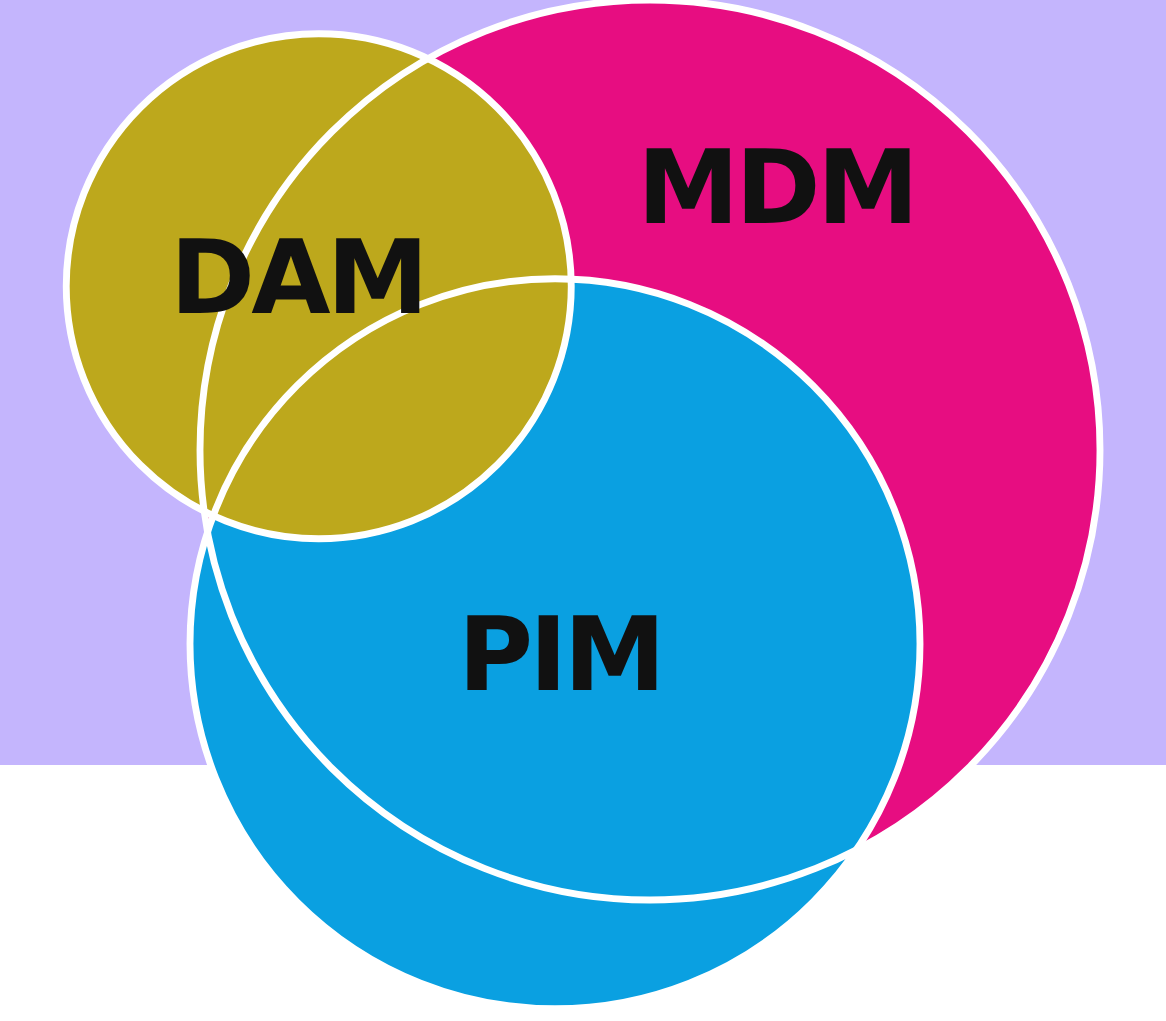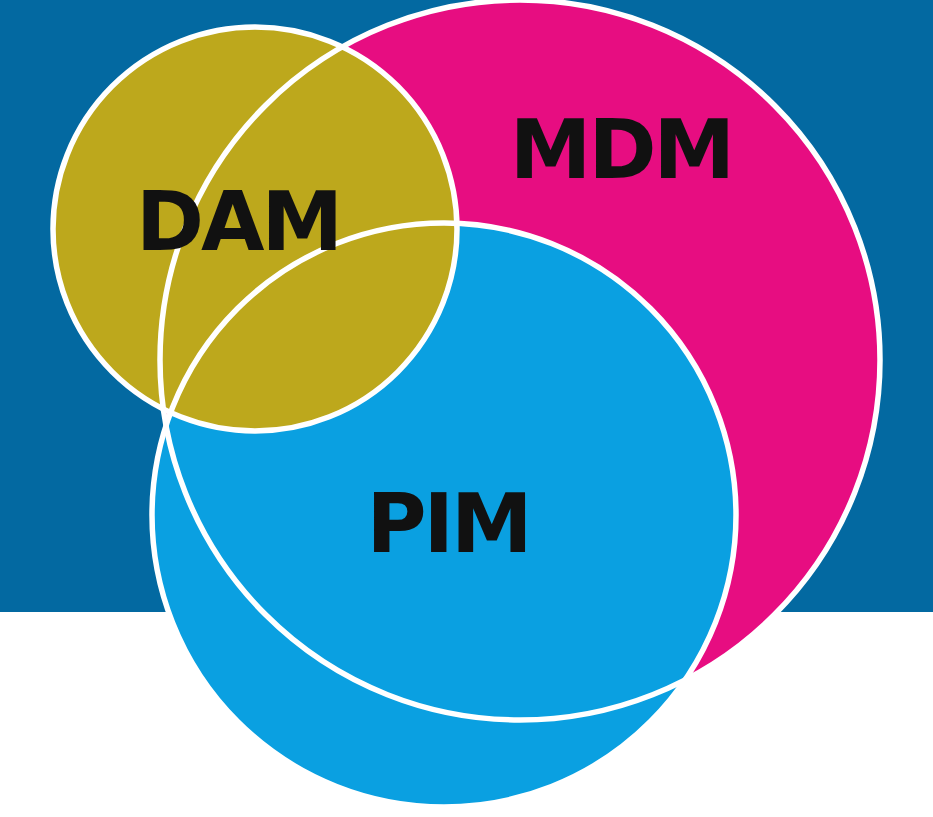--- a/index.html
+++ b/index.html
@@ -8,21 +8,21 @@
     width: 933px;
     height: 817px;
     background: #ffffff;
     overflow: hidden;
     font-family: "DejaVu Sans", "Liberation Sans", sans-serif;
   }
   .venn-wrap {
     position: relative;
     width: 933px;
     height: 612px;
-    background: #0369a1;
+    background: #c4b5fd;
   }
   svg.venn {
     display: block;
     width: 933px;
     height: 817px;
   }
   .venn-label {
     font-family: "DejaVu Sans", "Liberation Sans", sans-serif;
     font-weight: bold;
     font-size: 82px;

